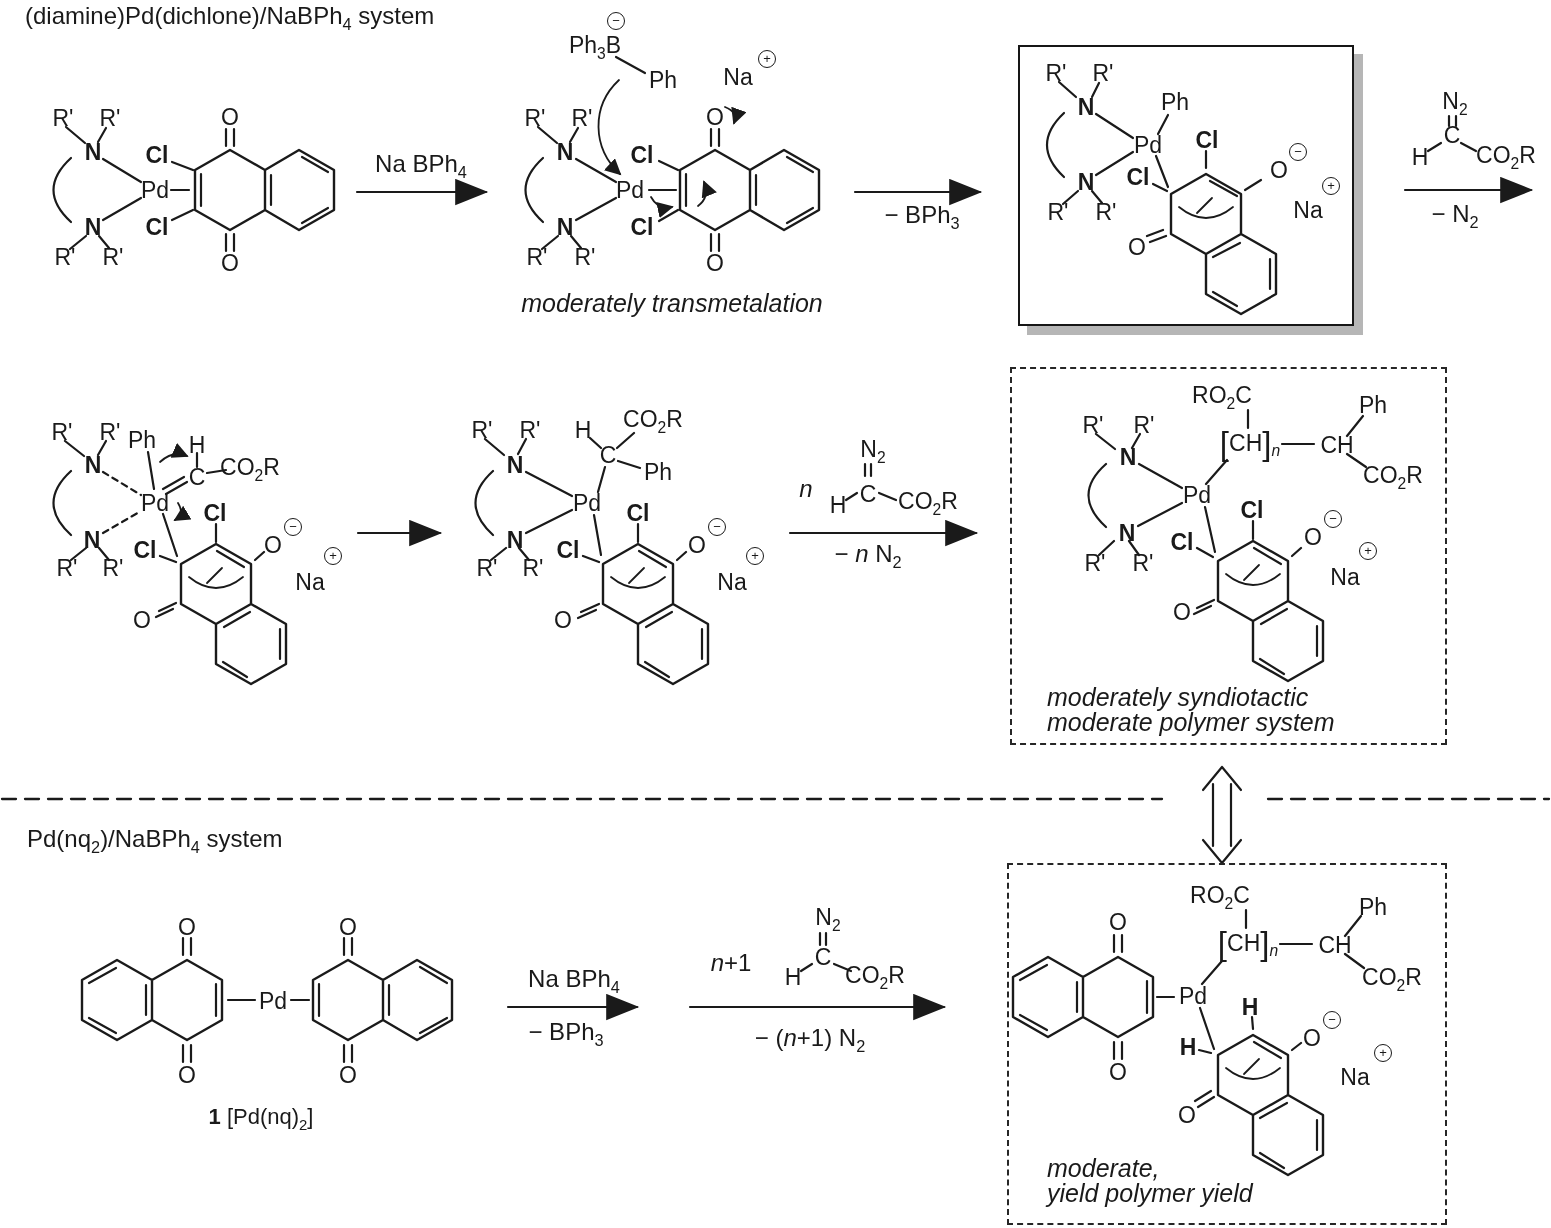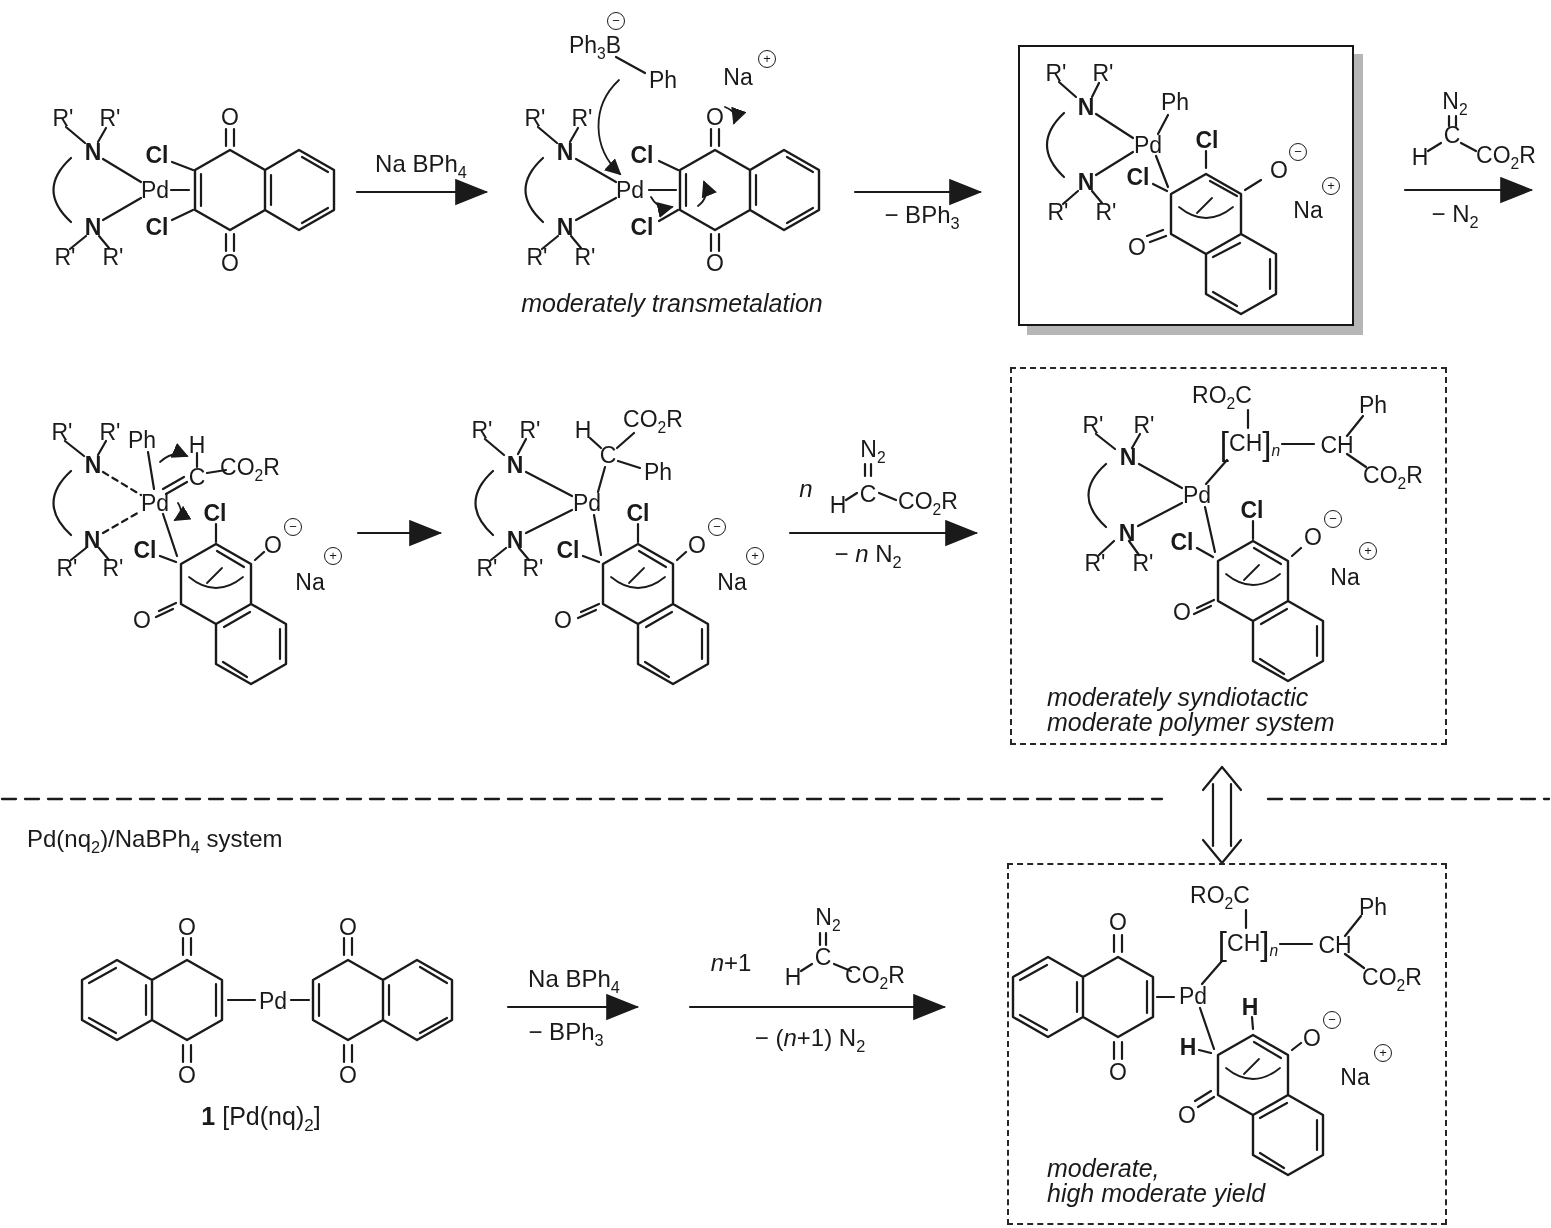--- a/index.html
+++ b/index.html
@@ -10,21 +10,21 @@
   svg.bonds path.ring{stroke-width:2.4;}
   svg.bonds path.thin{stroke-width:1.8;}
   svg.bonds path.dash{stroke-dasharray:6 5;}
   svg.bonds path.div{stroke-dasharray:14 9;stroke-width:2.3;}
   .L{position:absolute;transform:translate(-50%,-50%);font-size:23px;line-height:1.05;white-space:nowrap;}
   .L sub{font-size:68%;}
   .b{font-weight:bold;}
   .it{font-style:italic;}
   .cap{font-style:italic;font-size:25px;}
   .t24{font-size:24px;}
-  .t25{font-size:25px;}
+  .t25{font-size:22px;}
   .left{transform:translate(0,-50%);}
   .chg{display:flex;align-items:center;justify-content:center;width:16px;height:16px;
        border:1.7px solid #1a1a1a;border-radius:50%;font-size:13px;line-height:0;padding:0;}
   .bk{font-size:33px;font-weight:400;vertical-align:-4px;}
   .box{position:absolute;background:transparent;}
   .boxSolid{border:2.5px solid #161616;box-shadow:9px 9px 0 #b6b6b6;}
   .boxDash{border:2.5px dashed #262626;}
 </style>
 </head>
 <body>
@@ -149,20 +149,21 @@
       <path d="M1147,981 L1147,1013 M1077,982 L1077,1012 M1020,980 L1047,965 M1047,1030 L1020,1015 M1114,952 L1114,935 M1122,952 L1122,935 M1114,1042 L1114,1059 M1122,1042 L1122,1059 M1254,1042 L1281,1058 M1260,1118 L1287,1103 M1317,1120 L1317,1150 M1284,1168 L1260,1153 M1214,1097 L1198,1107 M1211,1091 L1195,1101"></path>
       <path class="thin" d="M1226,1068 Q1253,1090 1280,1068"></path>
       <path class="thin" d="M1244,1074 L1259,1059"></path>
     </g>
   </svg>
 
   <div class="box boxSolid" style="left:1018px;top:45px;width:332px;height:277px;"></div>
   <div class="box boxDash" style="left:1010px;top:367px;width:433px;height:374px;"></div>
   <div class="box boxDash" style="left:1007px;top:863px;width:436px;height:358px;"></div>
 
+  <span class="L left t24" style="left:25px;top:18px">(diamine)Pd(dichlone)/NaBPh<sub>4</sub> system</span>
   <span class="L left t24" style="left:27px;top:841px">Pd(nq<sub>2</sub>)/NaBPh<sub>4</sub> system</span>
 
   <span class="L" style="left:63px;top:118px">R'</span>
   <span class="L" style="left:110px;top:118px">R'</span>
   <span class="L b" style="left:93px;top:152px">N</span>
   <span class="L b" style="left:93px;top:227px">N</span>
   <span class="L" style="left:65px;top:257px">R'</span>
   <span class="L" style="left:113px;top:257px">R'</span>
   <span class="L" style="left:155px;top:190px">Pd</span>
   <span class="L b" style="left:157px;top:155px">Cl</span>
@@ -307,15 +308,15 @@
   <span class="L" style="left:1373px;top:907px">Ph</span>
   <span class="L" style="left:1392px;top:980px">CO<sub>2</sub>R</span>
   <span class="L b" style="left:1250px;top:1007px">H</span>
   <span class="L b" style="left:1188px;top:1047px">H</span>
   <span class="L" style="left:1312px;top:1038px">O</span>
   <span class="L chg" style="left:1332px;top:1020px">−</span>
   <span class="L" style="left:1355px;top:1077px">Na</span>
   <span class="L chg" style="left:1383px;top:1053px">+</span>
   <span class="L" style="left:1187px;top:1115px">O</span>
   <span class="L left cap" style="left:1047px;top:1168px">moderate,</span>
-  <span class="L left cap" style="left:1047px;top:1193px">high moderate yield</span>
+  <span class="L left cap" style="left:1047px;top:1193px">yield polymer yield</span>
 
 </div>
 
 </body></html>

